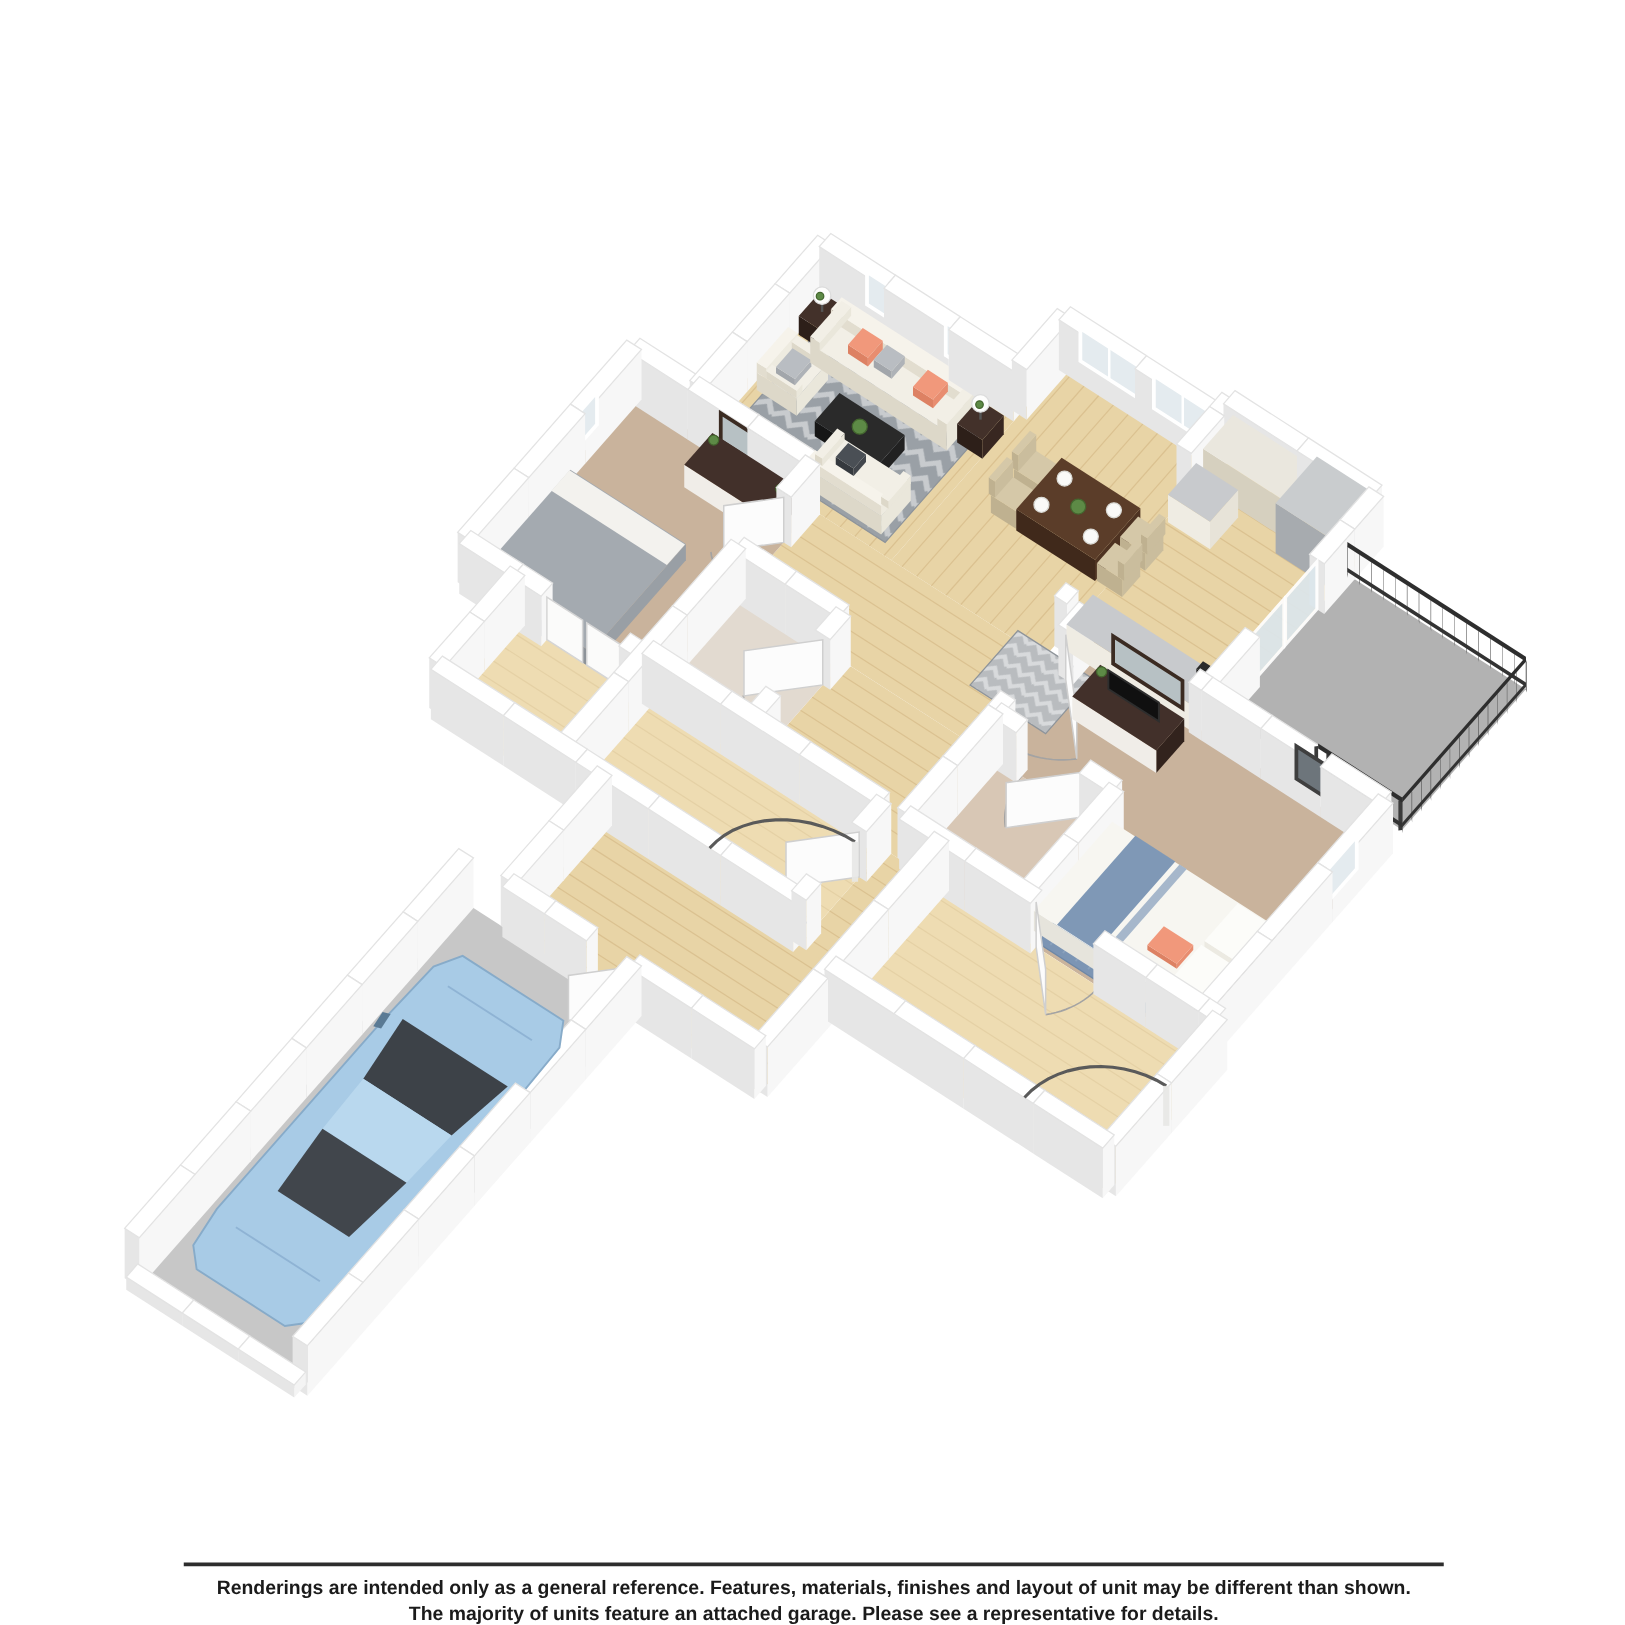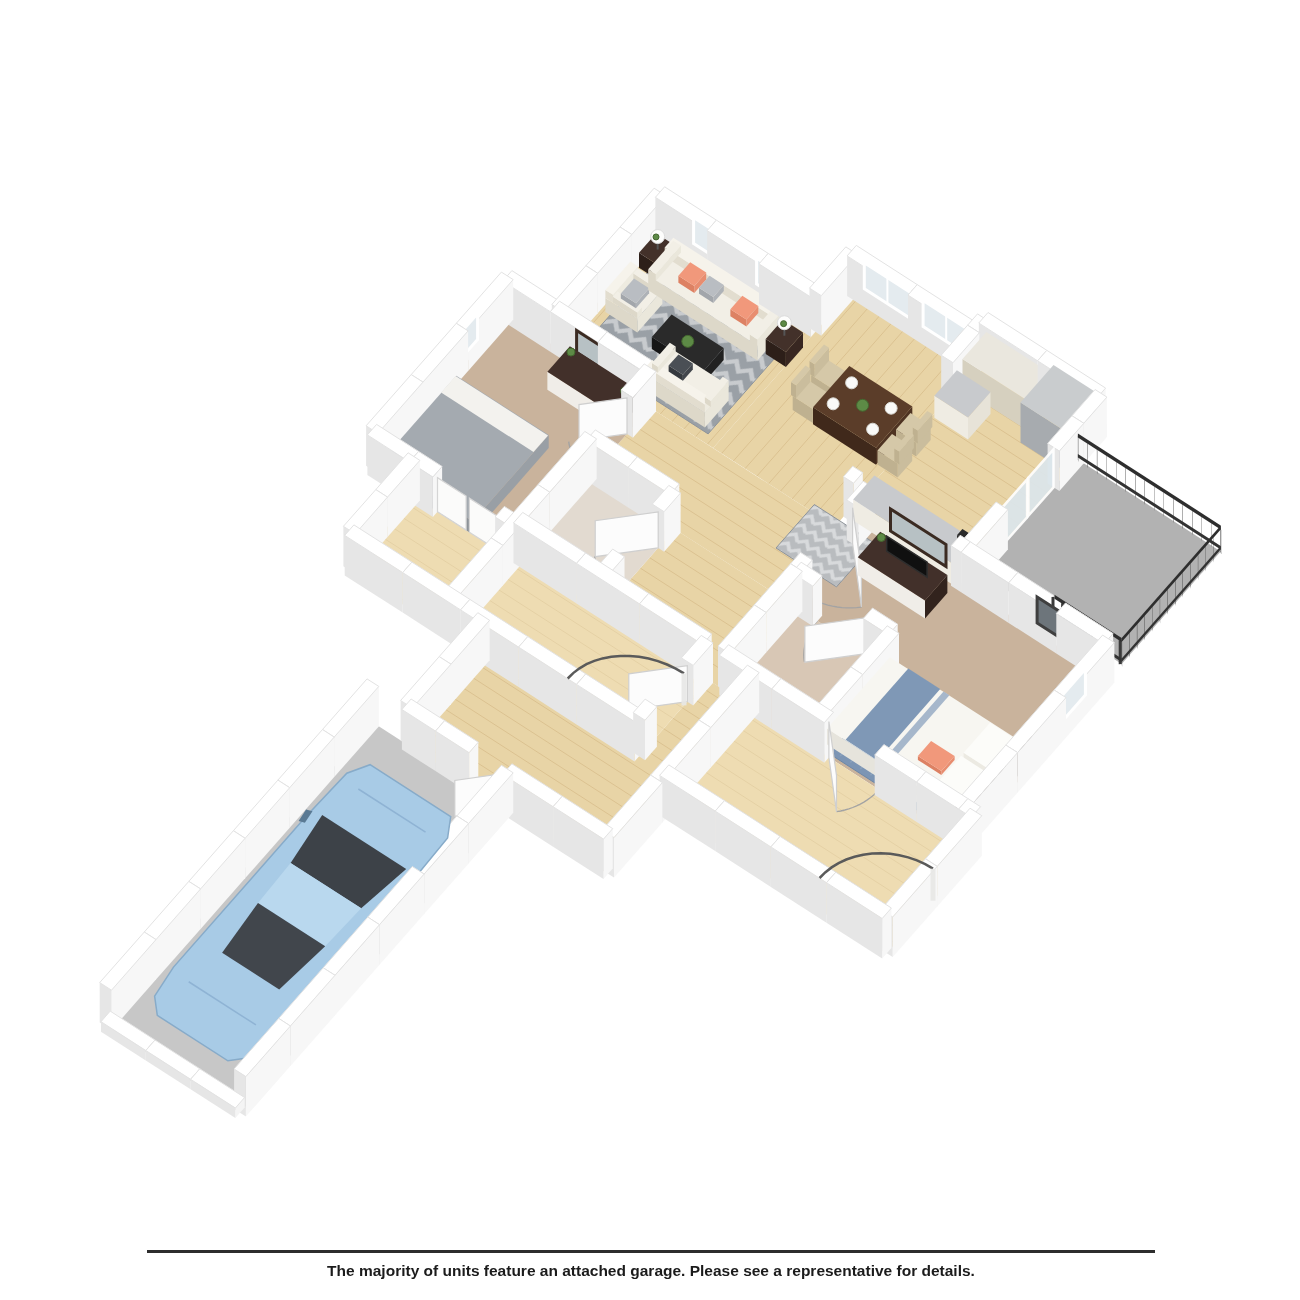--- a/index.html
+++ b/index.html
@@ -1004,15 +1004,16 @@
           <g>
             <polygon points="244.6,1107.5 235.4,1118.0 235.4,1108.0 244.6,1097.5" fill="#f4f4f4"></polygon>
             <polygon points="190.6,1089.3 235.4,1118.0 235.4,1108.0 190.6,1079.3" fill="#e6e6e6"></polygon>
             <polygon points="199.8,1068.8 244.6,1097.5 235.4,1108.0 190.6,1079.3" fill="#ffffff" stroke="#e3e3e3" stroke-width="1"></polygon>
           </g>
         </g>
     </svg>
   </div>
 
   <div class="disclaimer">
+    <div>Renderings are intended only as a general reference. Features, materials, finishes and layout of unit may be different than shown.</div>
     <div>The majority of units feature an attached garage. Please see a representative for details.</div>
   </div>
 </div>
 
 </body></html>

